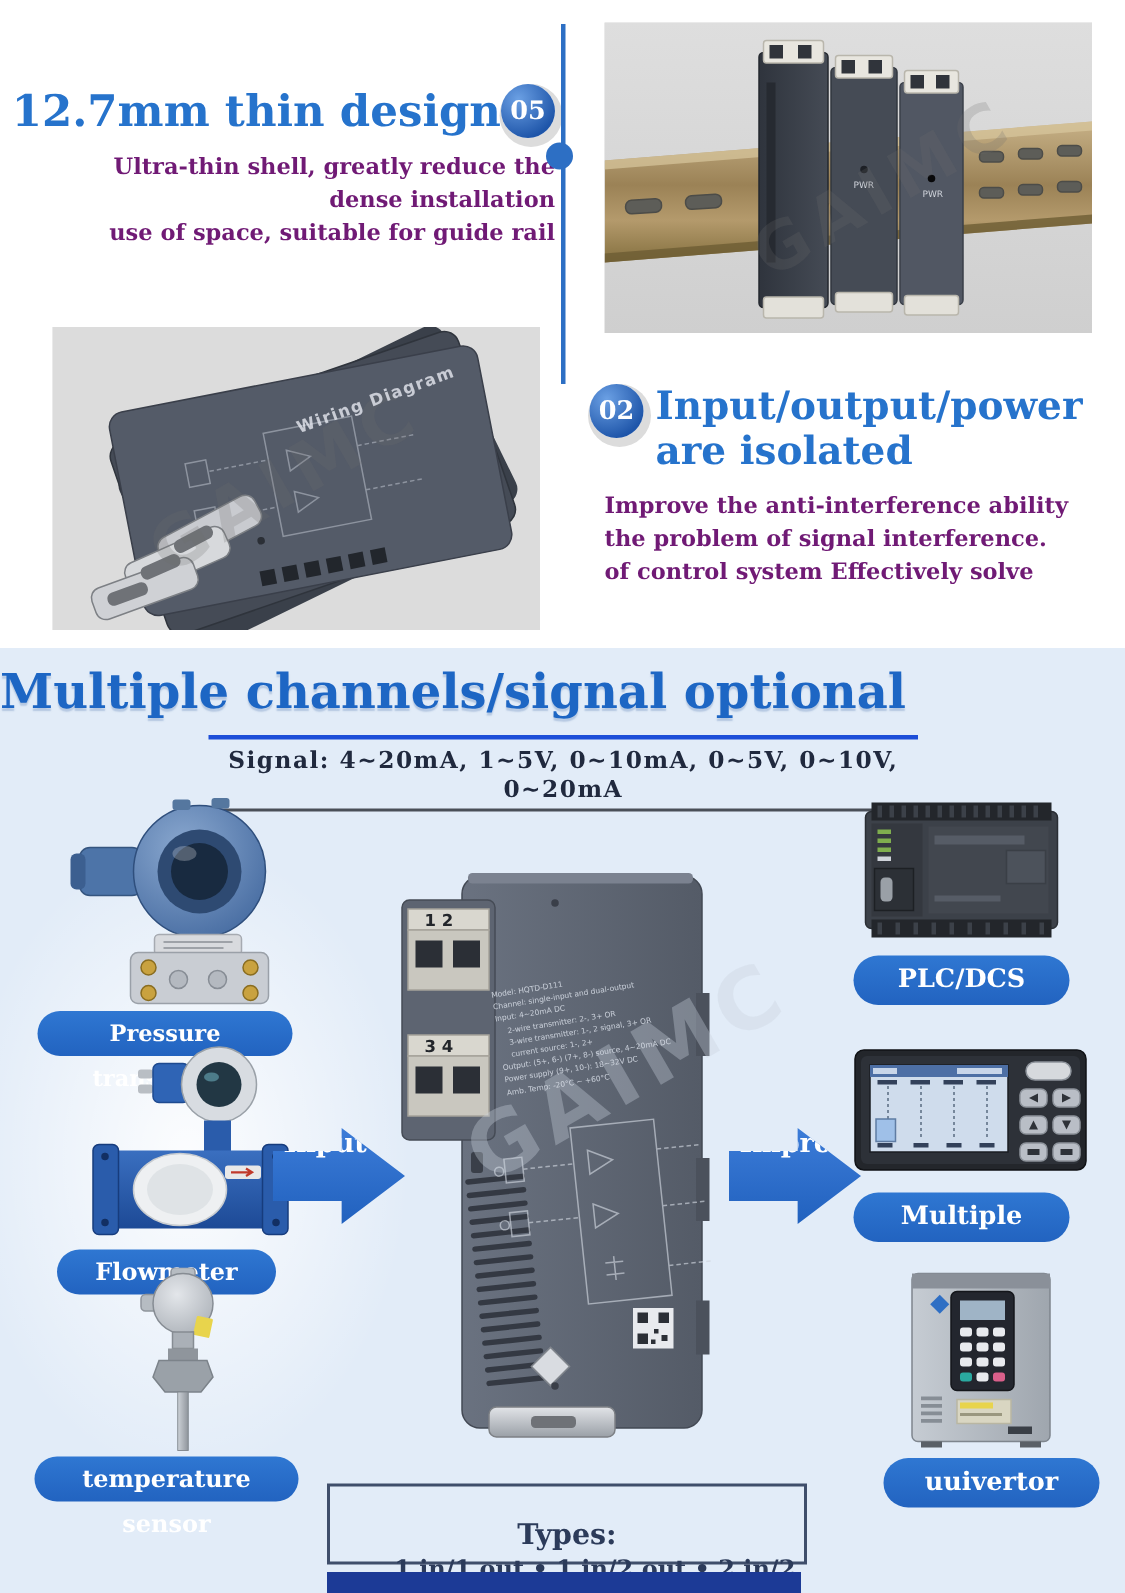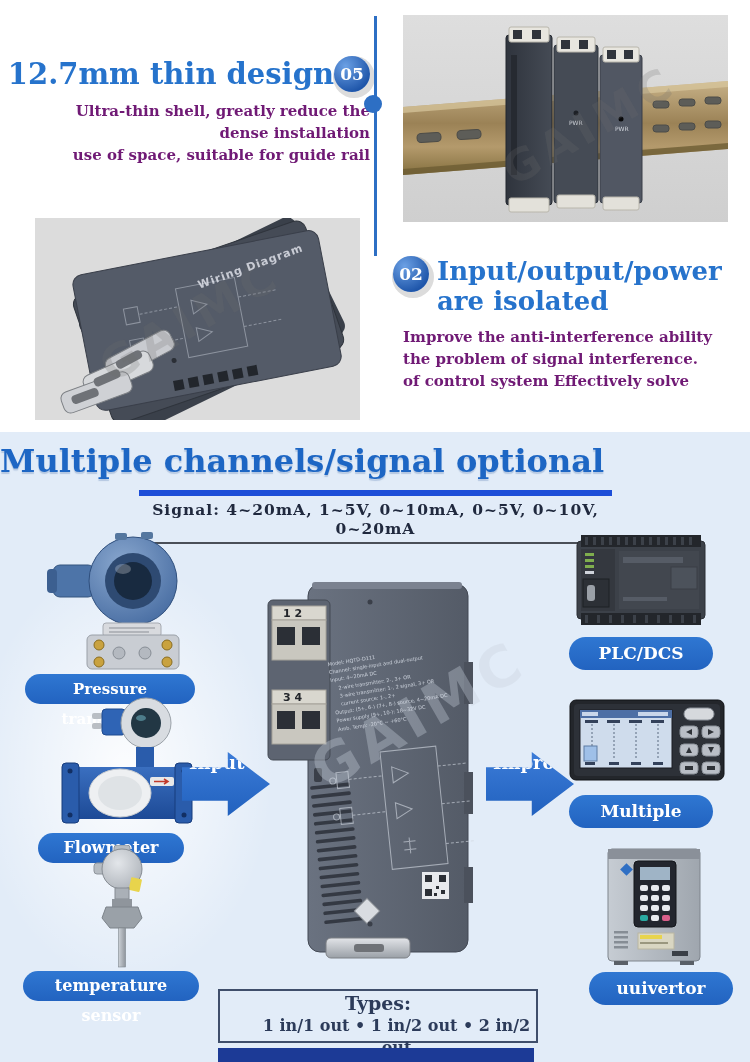--- a/index.html
+++ b/index.html
@@ -23,34 +23,34 @@
   .vline{position:absolute;left:374px;top:16px;width:3px;height:240px;background:#2d6fc4;}
   .vdot{position:absolute;left:364px;top:95px;width:18px;height:18px;border-radius:50%;background:#2d6fc4;}
   .feature2{position:absolute;left:393px;top:256px;width:340px;}
   .f2-titlerow{display:flex;align-items:flex-start;gap:8px;}
   .f2-title{color:#2673cc;font-size:26px;line-height:30px;font-weight:bold;}
   .f2-body{margin-top:10px;margin-left:10px;}
   
   .blue-section{position:absolute;left:0;top:432px;width:750px;height:630px;background:#e2ecf8;}
   .section-title{position:absolute;left:0;top:10px;width:608px;
                  font-size:32px;font-weight:bold;color:#1d66c4;text-shadow:0 2px 1px rgba(150,175,210,.6);}
-  .signal-bar{position:absolute;left:139px;top:58px;width:473px;border-top:6px solid #1d4ed8;
+  .signal-bar{position:absolute;left:139px;top:58px;width:473px;border-top:3px solid #1d4ed8;
               border-bottom:2px solid #4a4f58;padding:4px 0;text-align:center;
               font-size:15.5px;font-weight:bold;color:#20293e;letter-spacing:1px;}
   .pill{position:absolute;background:linear-gradient(#2f77d2,#2263c0);border-radius:17px;color:#fff;
         font-weight:bold;text-align:center;font-size:16px;}
   .module-glow{position:absolute;left:-25px;top:125px;width:300px;height:430px;border-radius:50%;
         background:radial-gradient(ellipse at center, rgba(255,255,255,.9), rgba(255,255,255,0) 70%);}
   .arrow{position:absolute;width:88px;height:64px;color:#fff;font-weight:bold;font-size:18px;
          background:linear-gradient(180deg,#3c7cd8,#2161be);
          clip-path:polygon(0 24%,52% 24%,52% 0,100% 50%,52% 100%,52% 76%,0 76%);
          display:flex;align-items:flex-start;padding-left:7px;box-sizing:border-box;}
   .types-box{position:absolute;left:218px;top:557px;width:316px;height:50px;border:2px solid #3f4e6b;
              color:#2c3b5a;text-align:center;background:transparent;}
-  .types-title{font-size:19px;font-weight:bold;line-height:24px;margin-top:0;}
+  .types-title{font-size:19px;font-weight:bold;line-height:24px;margin-top:20px;}
   .types-line{font-size:16px;font-weight:bold;line-height:22px;padding-left:37px;}
   .footer-bar{position:absolute;left:218px;top:616px;width:316px;height:14px;background:#1c3a96;}
   
   .etched{position:absolute;left:332px;top:650px;width:125px;transform:rotate(-9deg);
           color:rgba(218,224,234,.85);font-size:5px;line-height:8.2px;
           font-family:"DejaVu Sans",sans-serif;}
   .etched div{white-space:nowrap;overflow:hidden;}
   .etched div:nth-child(4),.etched div:nth-child(5),.etched div:nth-child(6){padding-left:7px;}
   .wiring-label{position:absolute;left:196px;top:256px;transform:rotate(-20deg);
                 color:rgba(230,233,240,.8);font-size:11px;font-weight:bold;

